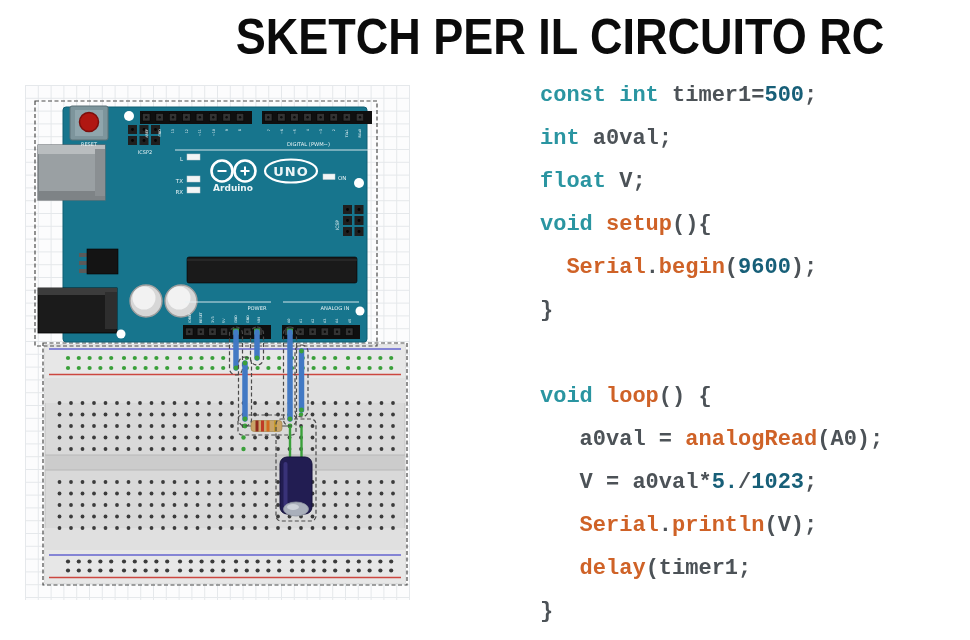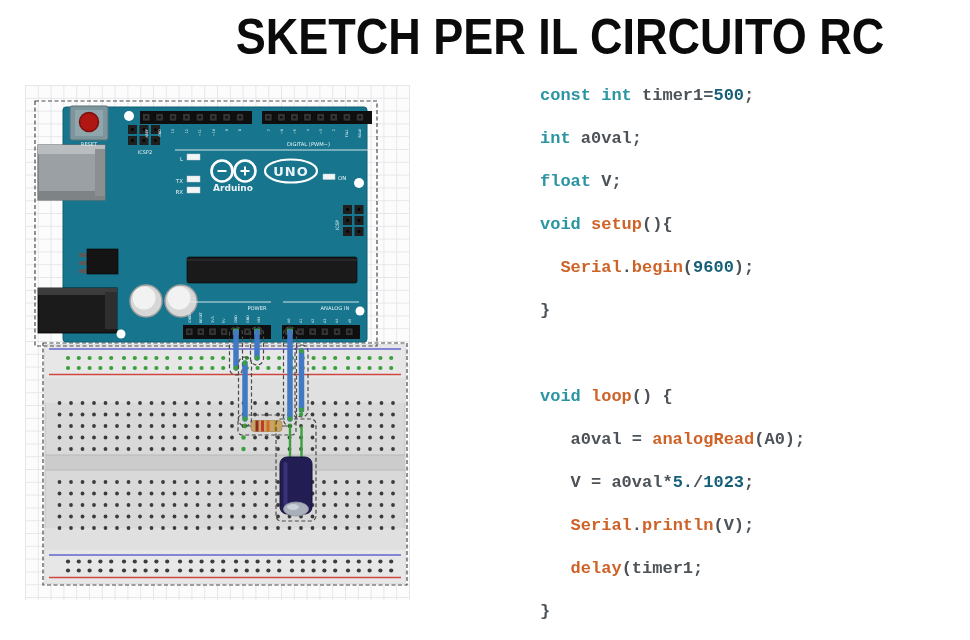--- a/index.html
+++ b/index.html
@@ -10,21 +10,21 @@
   #slide-title{
     position:absolute;top:8px;left:155px;width:810px;
     text-align:center;font-weight:bold;font-size:50px;color:#0b0b0b;
     font-family:"Liberation Sans",sans-serif;
     transform:scaleX(.9);transform-origin:center;
     letter-spacing:0;white-space:nowrap;
   }
   #code-block{
     position:absolute;left:540px;top:74px;
     font-family:"Liberation Mono",monospace;
-    font-weight:bold;font-size:17px;line-height:43px;
+    font-weight:bold;font-size:22px;line-height:43px;
     white-space:pre;color:var(--c-p,#4c5257);
   }
   .code-line{height:43px;}
   .tok-k{color:var(--c-k,#2a95a1);}
   .tok-f{color:var(--c-f,#cf6227);margin-top:11px;}
   .tok-n{color:var(--c-n,#175f78);}
   .tok-p{color:var(--c-p,#4c5257);}
   #circuit-figure{position:absolute;left:25px;top:85px;}
   .dashsel{fill:none;stroke:#4a4a4a;stroke-width:1.2;stroke-dasharray:4 2.5;}
   .svgtxt{font-family:"DejaVu Sans",sans-serif;fill:#eaf4f6;}

